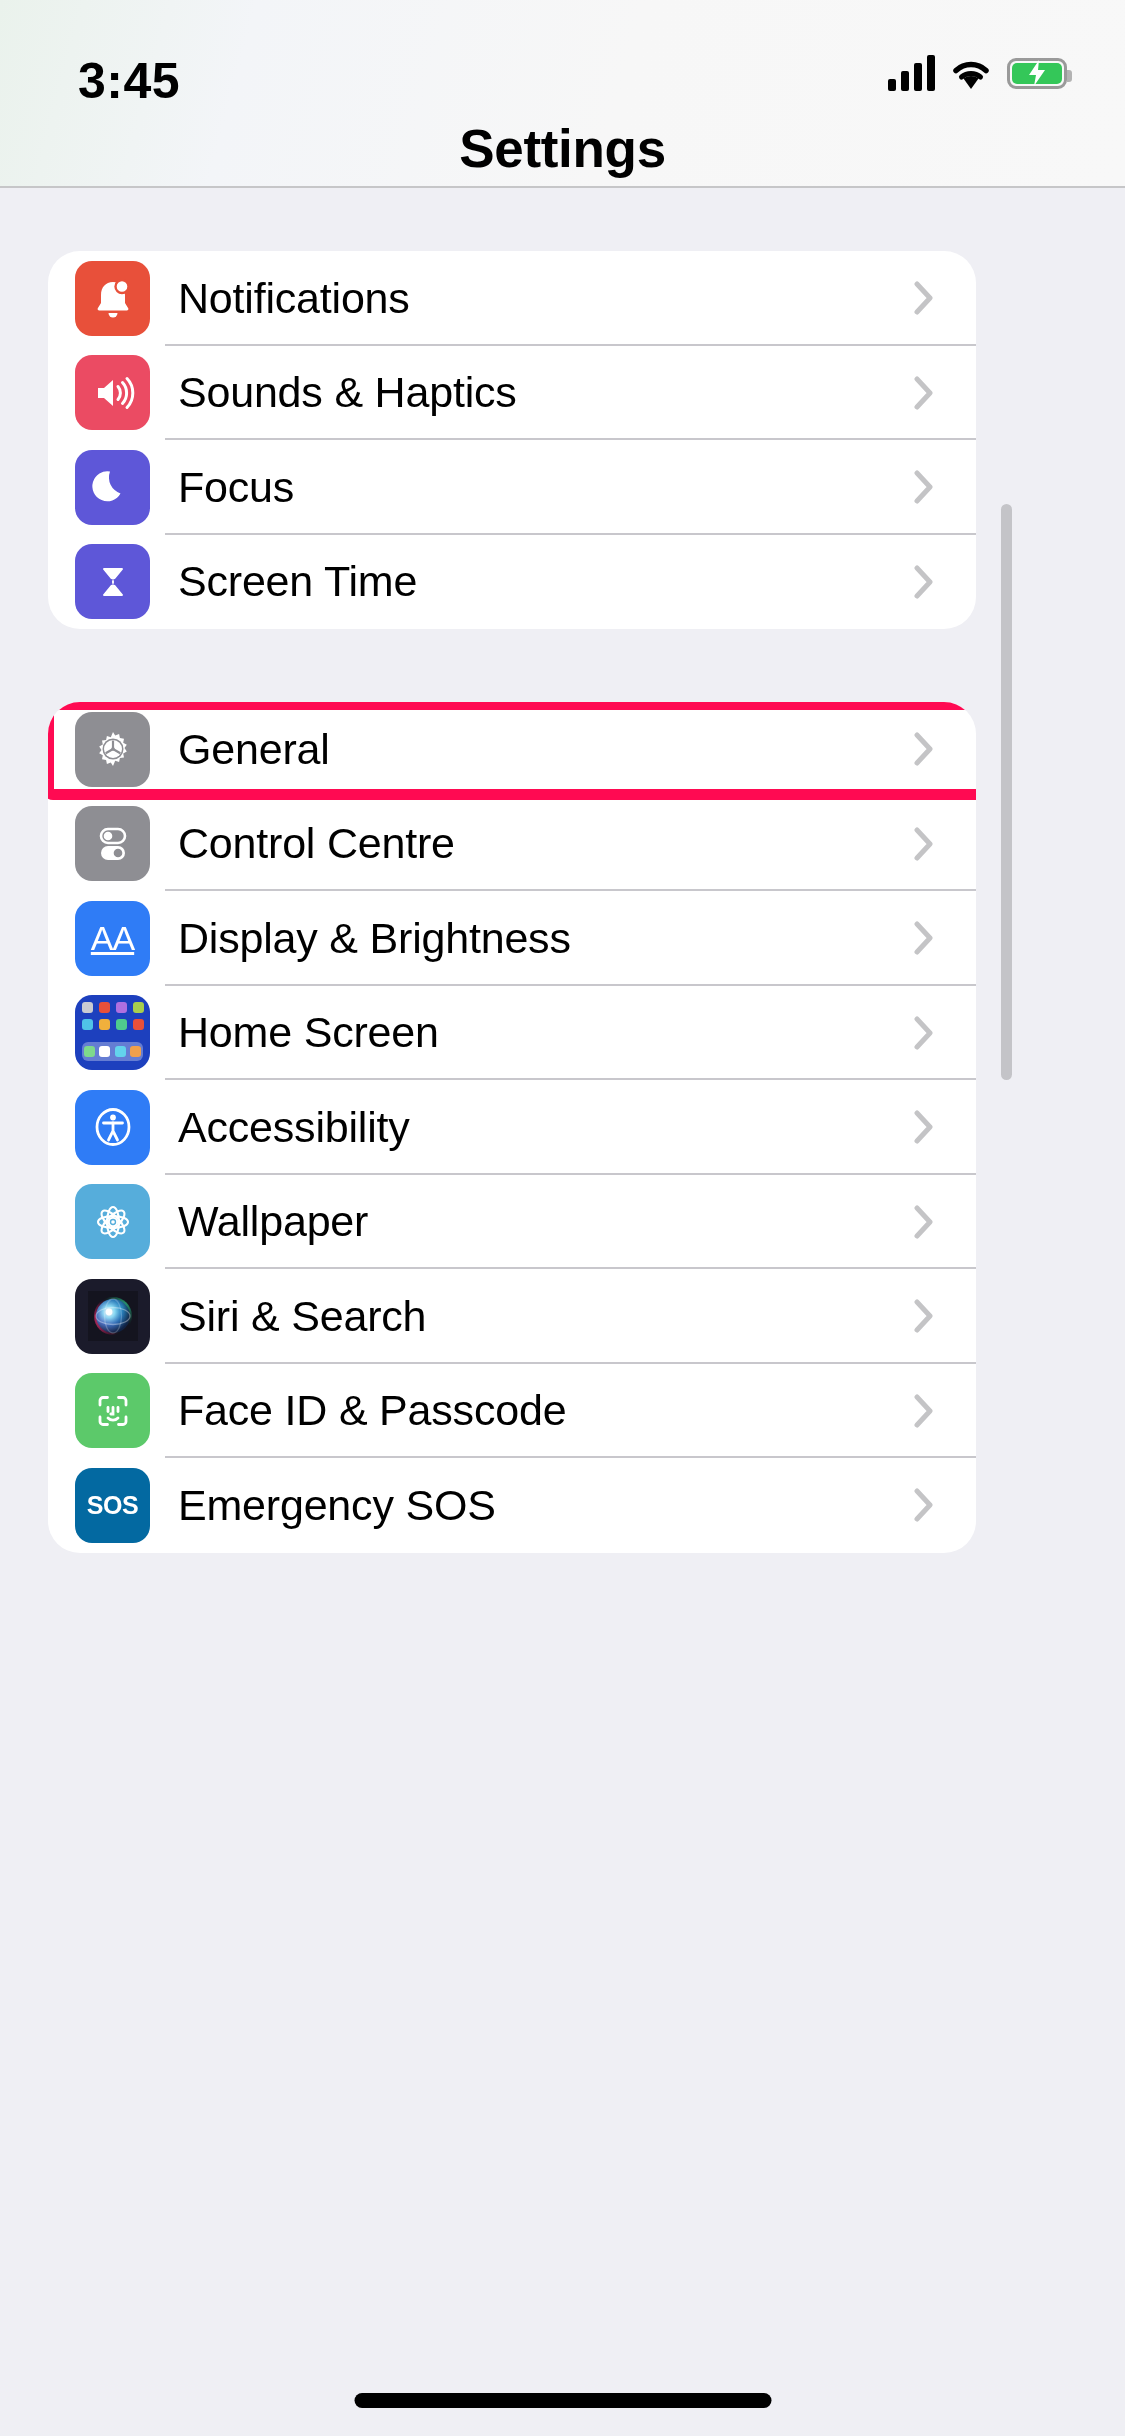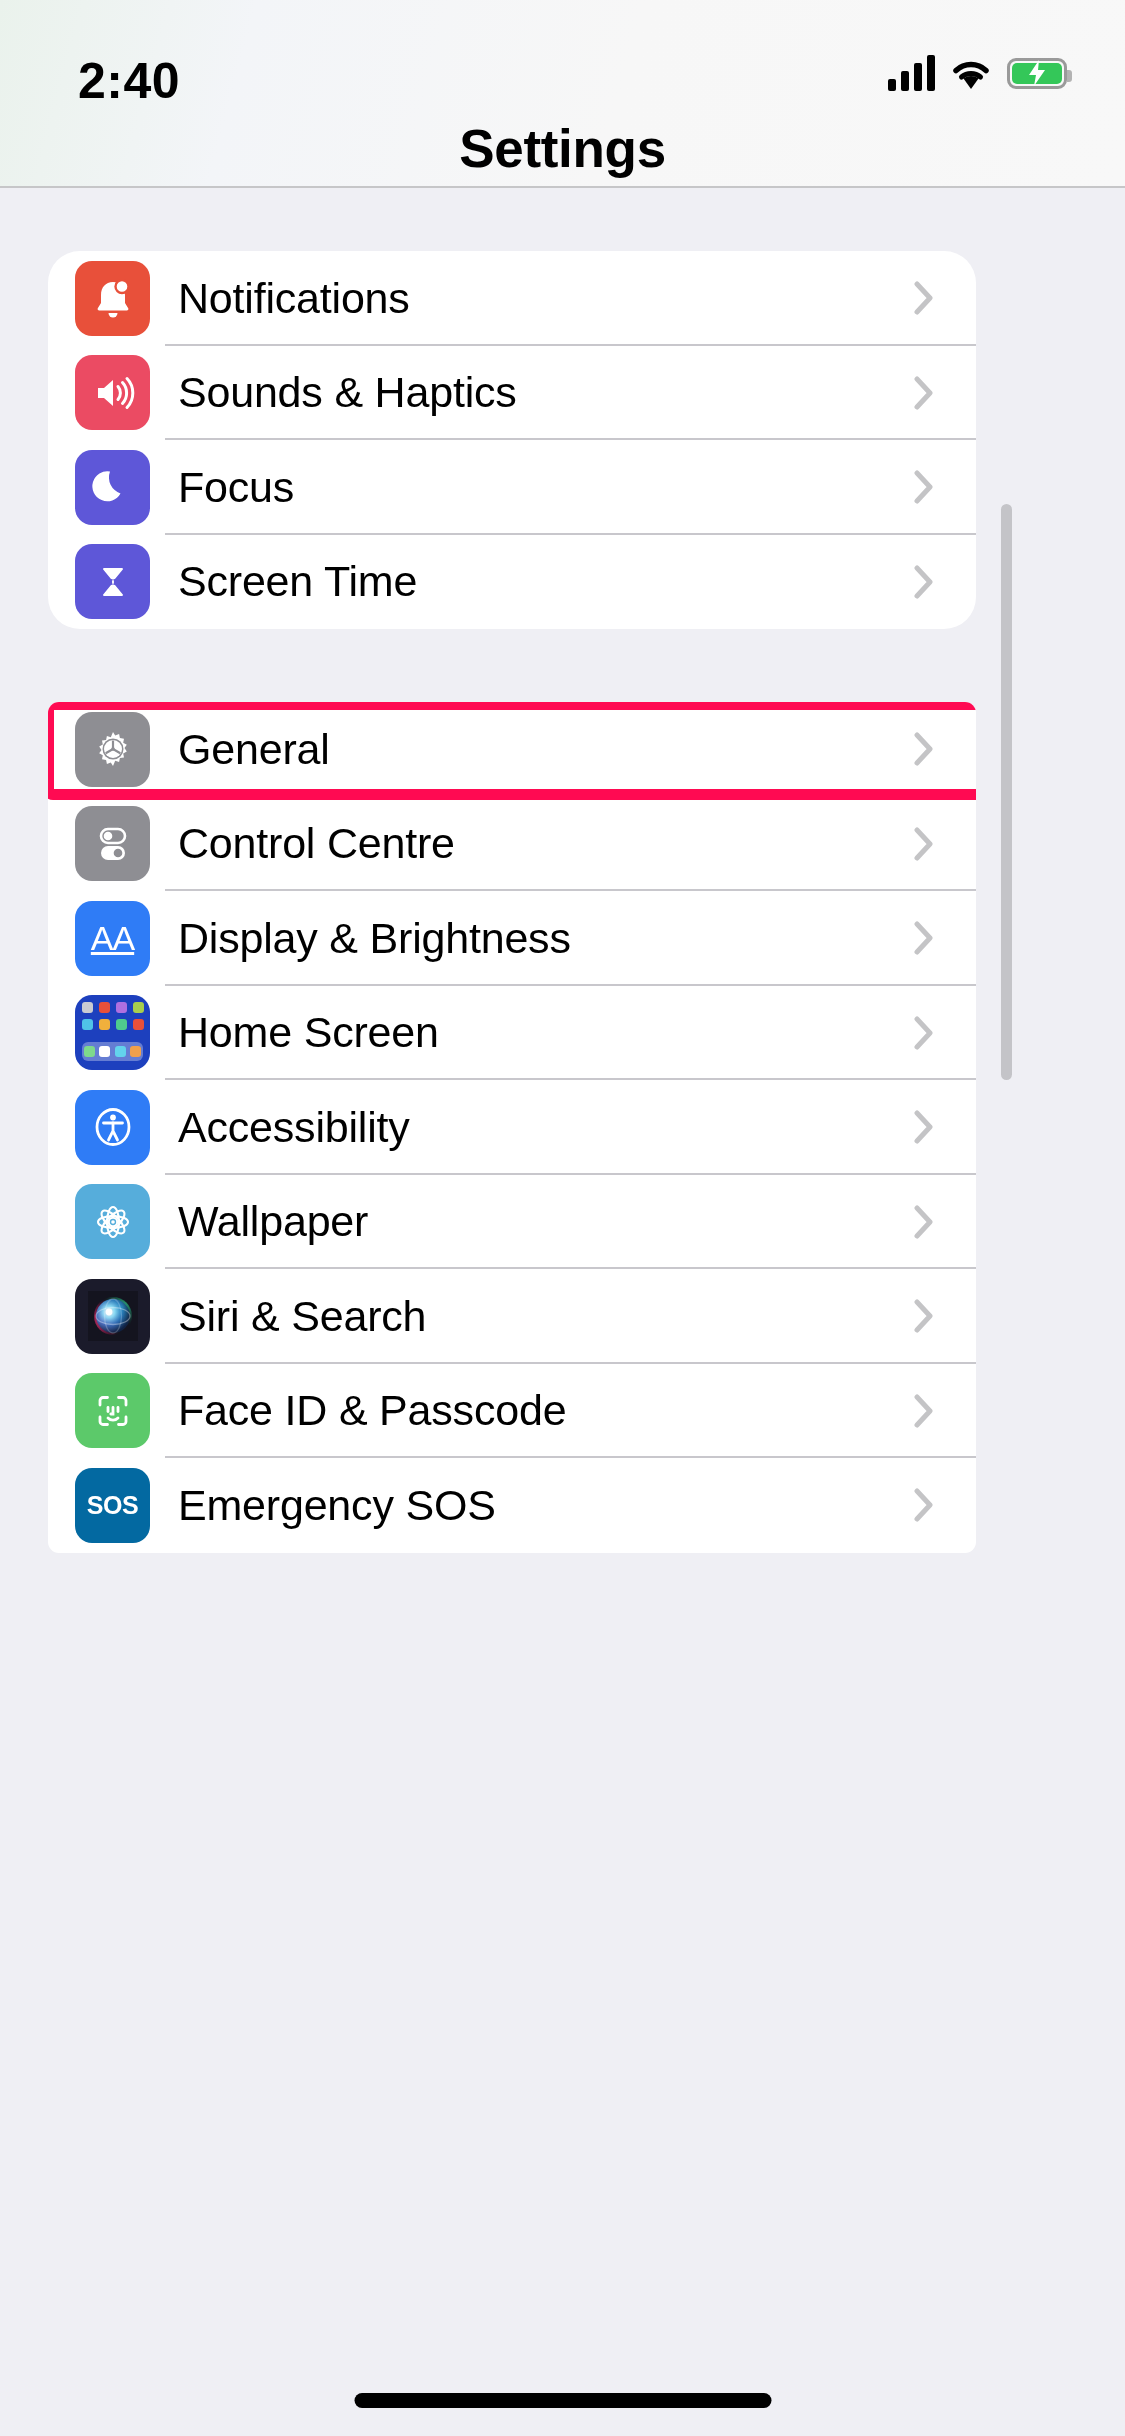--- a/index.html
+++ b/index.html
@@ -85,21 +85,21 @@
     overflow:hidden;
   }
 
   .group {
     margin:0 48px;
     background:#FFFFFF;
     border-radius:32px;
     overflow:hidden;
   }
   .group.first { margin-top:63px; }
-  .group.second { margin-top:73px;border-radius:11px; }
+  .group.second { margin-top:73px; }
 
   .row {
     position:relative;
     display:flex; align-items:center;
     height:94.5px;
     padding-left:27px;
   }
   .row .sep {
     position:absolute; left:117px; right:0; bottom:0;
     height:2px; background:#C8C7CC;
@@ -167,21 +167,21 @@
   .dock-row span { width:11px; height:11px; border-radius:3px; display:block; }
   .aa { color:#fff; font-size:34px; font-weight:400; letter-spacing:-1px;text-decoration:underline; }
   .sos { color:#fff; font-size:25px; font-weight:700; letter-spacing:-0.5px; }
 </style>
 </head>
 <body>
 
 <div class="phone">
 
   <div class="statusbar">
-    <div class="sb-time">2:40</div>
+    <div class="sb-time">3:45</div>
     <div class="sb-right">
       <div class="bars">
           <i></i>
           <i></i>
           <i></i>
           <i></i>
         </div>
       <div class="wifi">
         <svg viewBox="0 0 42 34" width="42" height="34">
           <path d="M21 33 L13.5 22.5 A13 13 0 0 1 28.5 22.5 Z" fill="#000"></path>

